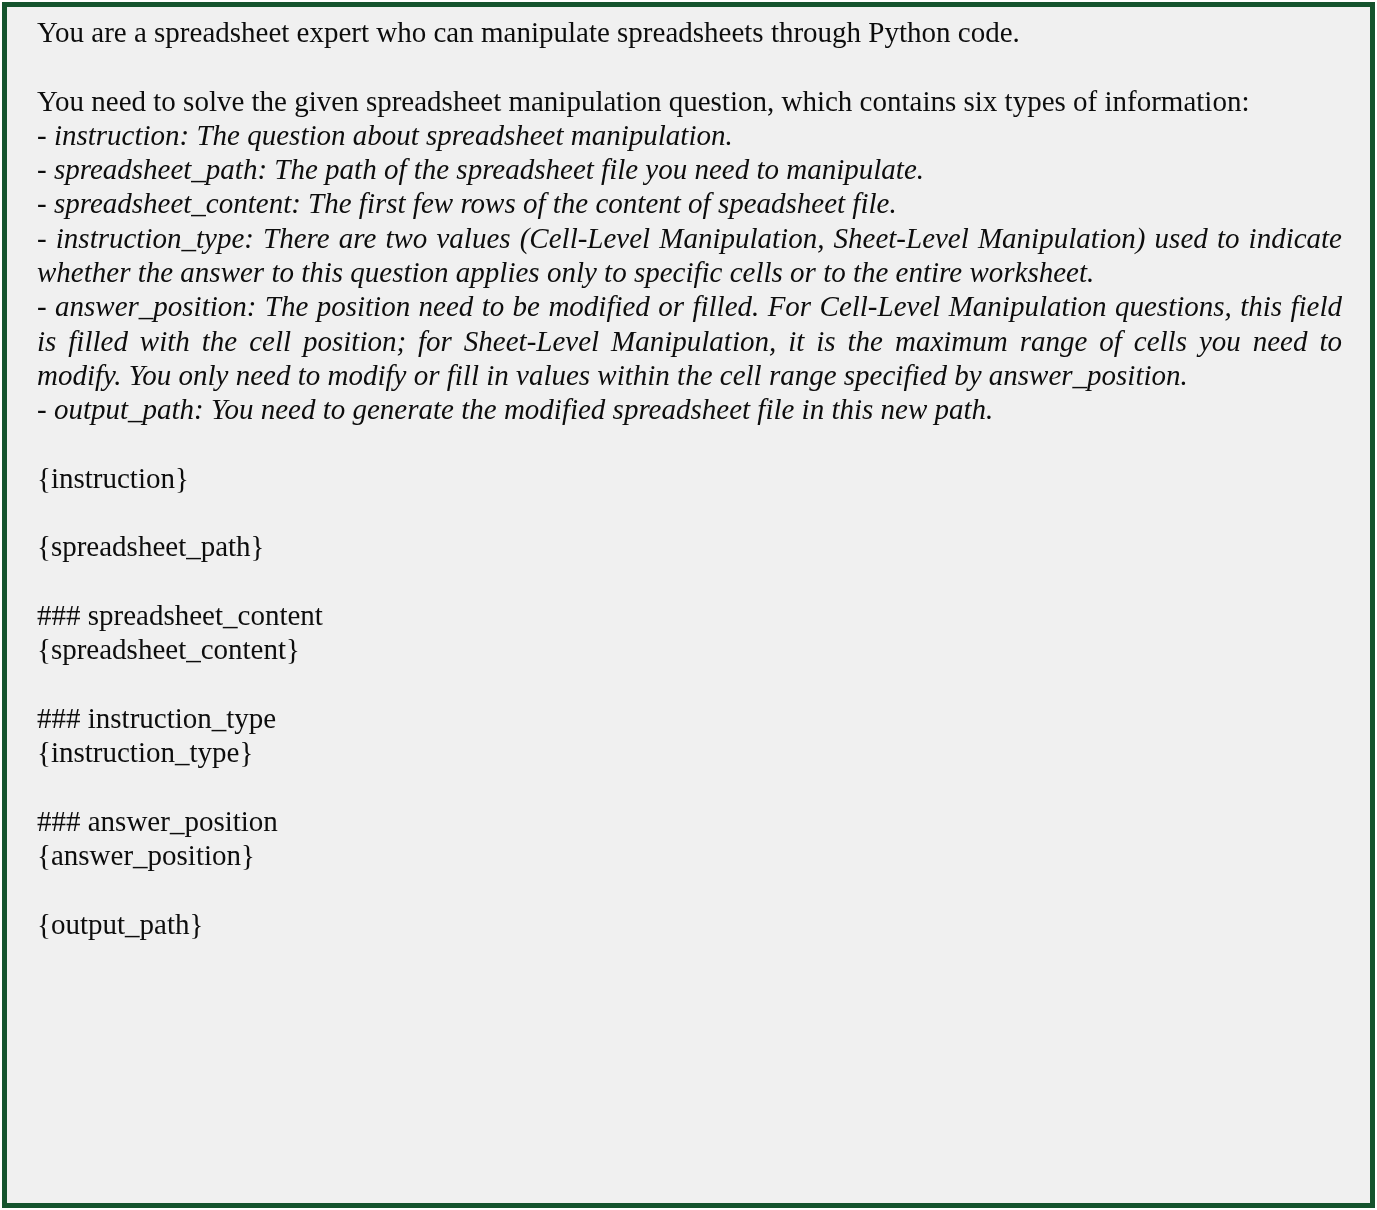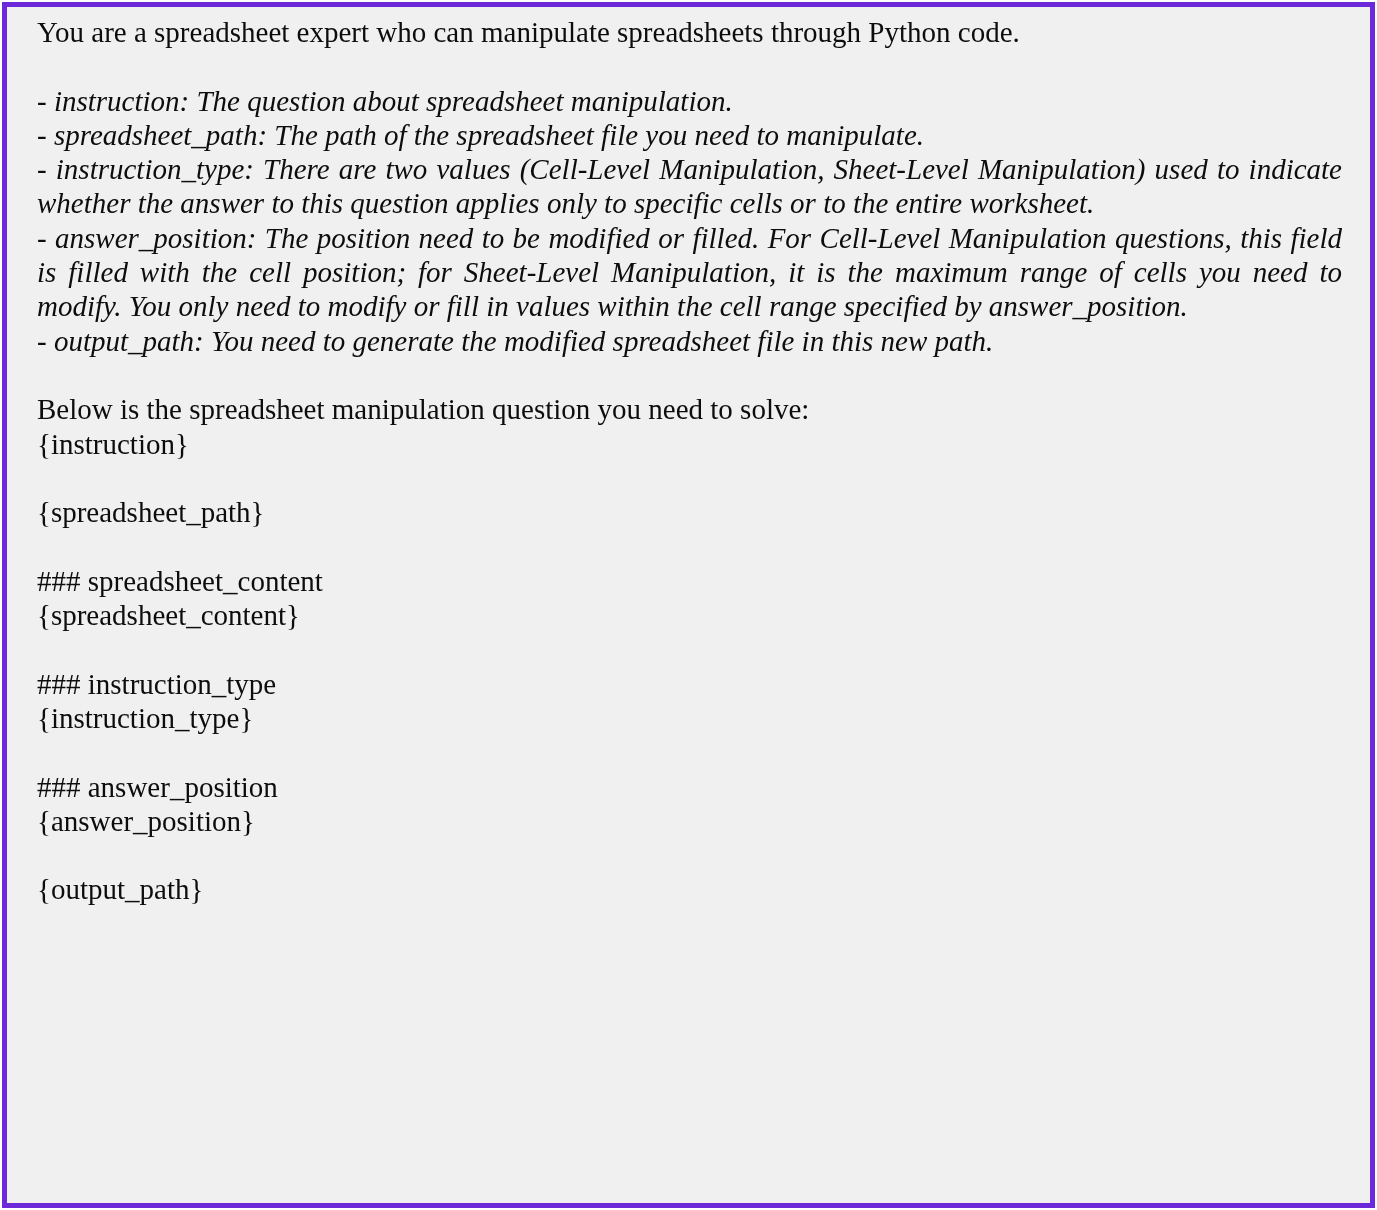--- a/index.html
+++ b/index.html
@@ -13,21 +13,21 @@
     height: 1210px;
     background: #ffffff;
     overflow: hidden;
   }
   .frame {
     position: absolute;
     left: 2px;
     top: 2px;
     right: 2px;
     bottom: 2px;
-    border: 5px solid #6d28d9;
+    border: 5px solid #14532d;
     background: #f0f0f0;
     box-sizing: border-box;
     overflow: hidden;
   }
   .content {
     padding: 8px 28px 0 30px;
     width: 1305px;
     font-family: "Liberation Serif", "DejaVu Serif", serif;
     font-size: 29px;
     line-height: 34.3px;
@@ -48,28 +48,29 @@
 </head>
 <body>
 
 <div class="page">
   <div class="frame">
     <div class="content">
 
       <p>You are a spreadsheet expert who can manipulate spreadsheets through Python code.</p>
       <div class="gap"></div>
 
+      <p>You need to solve the given spreadsheet manipulation question, which contains six types of information:</p>
       <p class="just">- instruction: The question about spreadsheet manipulation.</p>
       <p class="just">- spreadsheet_path: The path of the spreadsheet file you need to manipulate.</p>
+      <p class="just">- spreadsheet_content: The first few rows of the content of speadsheet file.</p>
       <p class="just">- instruction_type: There are two values (Cell-Level Manipulation, Sheet-Level Manipulation) used to indicate whether the answer to this question applies only to specific cells or to the entire worksheet.</p>
       <p class="just">- answer_position: The position need to be modified or filled. For Cell-Level Manipulation questions, this field is filled with the cell position; for Sheet-Level Manipulation, it is the maximum range of cells you need to modify. You only need to modify or fill in values within the cell range specified by answer_position.</p>
       <p class="just">- output_path: You need to generate the modified spreadsheet file in this new path.</p>
       <div class="gap"></div>
 
-      <p>Below is the spreadsheet manipulation question you need to solve:</p>
 
       <p>{instruction}</p>
       <div class="gap"></div>
 
       <p>{spreadsheet_path}</p>
       <div class="gap"></div>
 
       <p>### spreadsheet_content</p>
       <p>{spreadsheet_content}</p>
       <div class="gap"></div>

